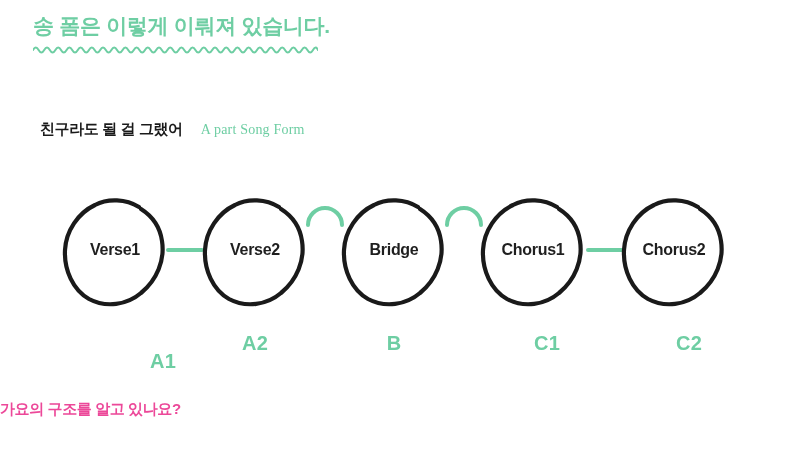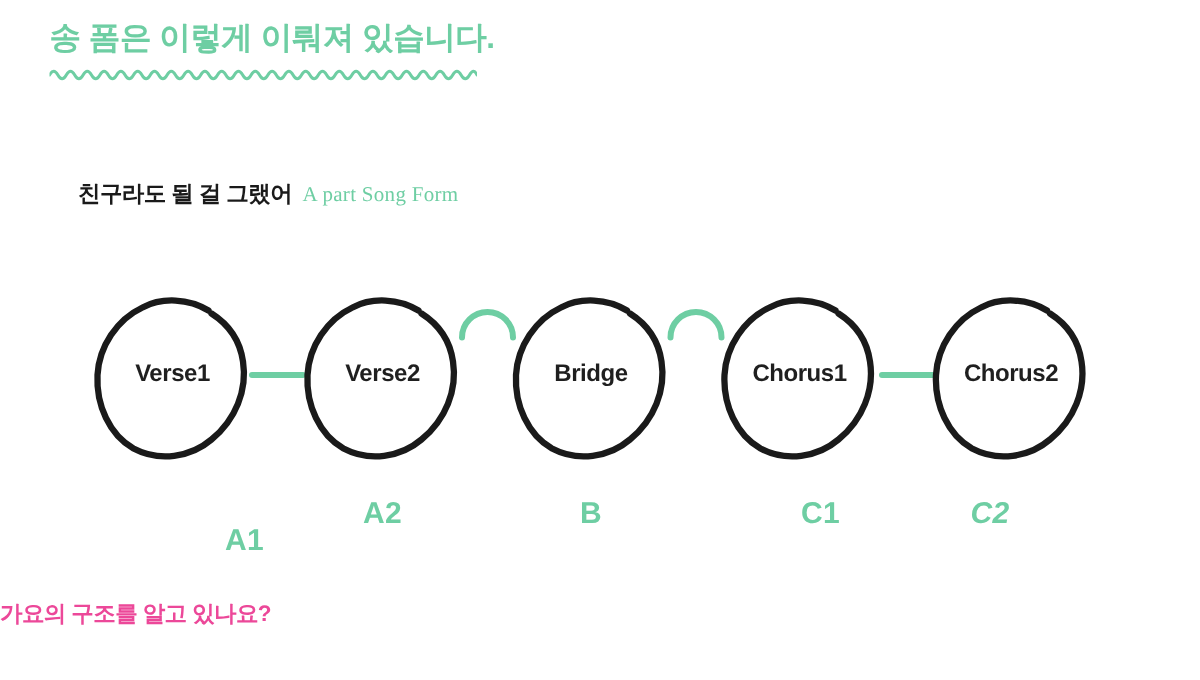--- a/index.html
+++ b/index.html
@@ -44,26 +44,26 @@
     left: 0px;
     top: 30px;
     width: 285px;
     height: 12px;
     display: block;
   }
 
   
   .subtitle-block {
     position: absolute;
-    left: 52px;
+    left: 40px;
     top: 120px;
     height: 24px;
     display: flex;
     align-items: baseline;
-    gap: 7px;
+    gap: 18px;
     white-space: nowrap;
   }
   .subtitle-ko {
     font-size: 15px;
     font-weight: 700;
     color: #1a1a1a;
     letter-spacing: -0.4px;
   }
   .subtitle-en {
     font-size: 14px;
@@ -181,18 +181,18 @@
     <div class="node-label" style="left:115px; top:70px;">Verse1</div>
     <div class="node-label" style="left:255px; top:70px;">Verse2</div>
     <div class="node-label" style="left:394px; top:70px;">Bridge</div>
     <div class="node-label" style="left:533px; top:70px;">Chorus1</div>
     <div class="node-label" style="left:674px; top:70px;">Chorus2</div>
 
     <div class="section-label" style="left:115px; top:181px;margin-left:48px;">A1</div>
     <div class="section-label" style="left:255px; top:163px;">A2</div>
     <div class="section-label" style="left:394px; top:163px;">B</div>
     <div class="section-label" style="left:547px; top:163px;">C1</div>
-    <div class="section-label" style="left:660px; top:163px;font-style:italic;">C2</div>
+    <div class="section-label" style="left:689px; top:163px;">C2</div>
   </div>
 
   <div class="footer-caption">가요의 구조를 알고 있나요?</div>
 
 </div>
 
 </body></html>

